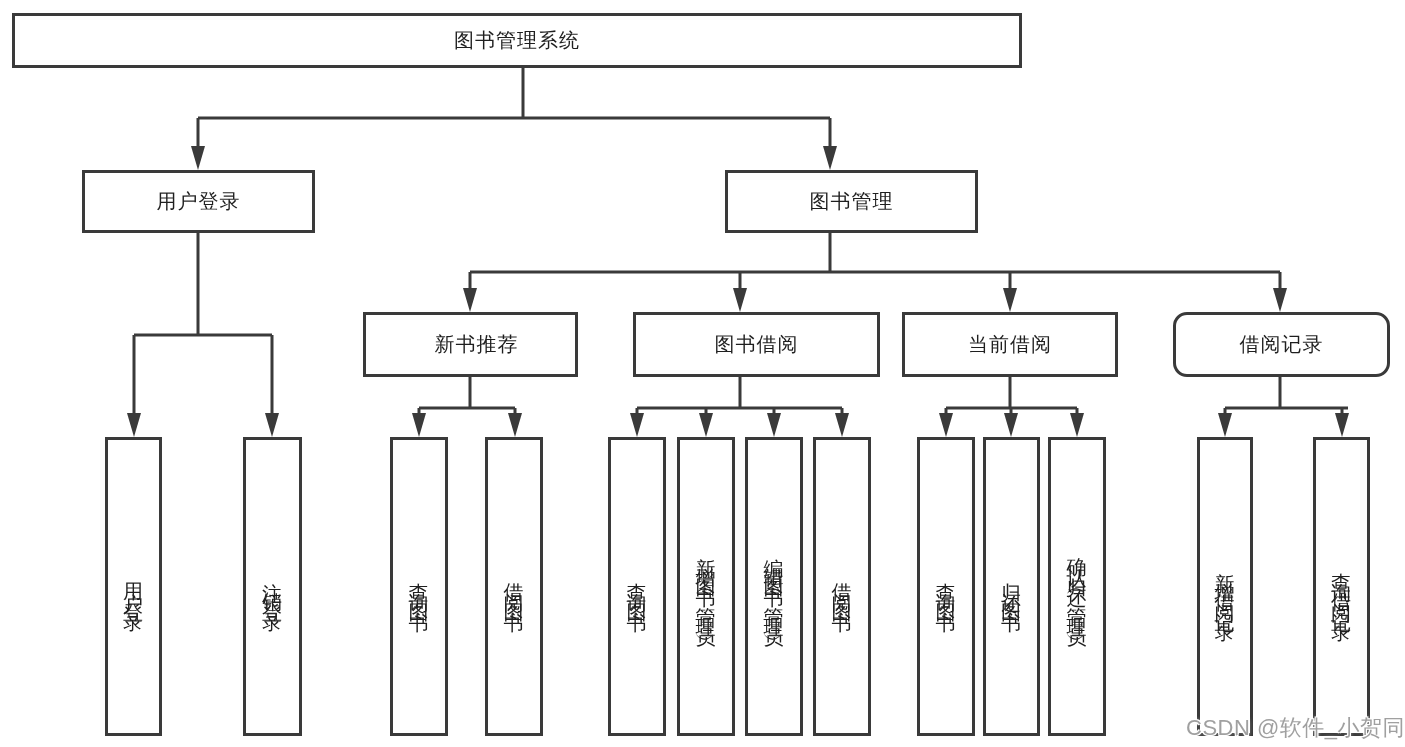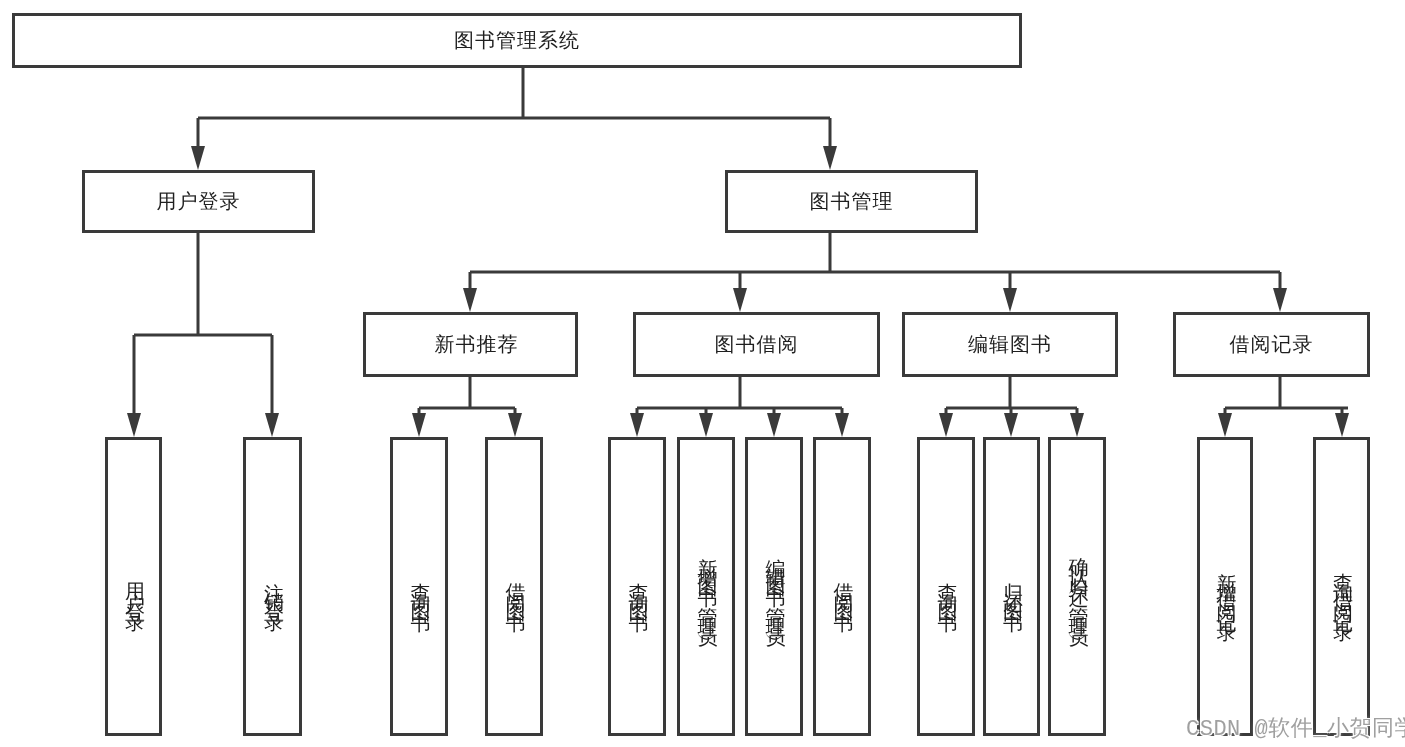--- a/index.html
+++ b/index.html
@@ -1,21 +1,21 @@
 <!DOCTYPE html>
 <html><head>
 <meta charset="utf-8">
 <style>
   html, body { margin: 0; padding: 0; background: #ffffff; }
   .canvas {
     position: relative;
     width: 1405px;
     height: 747px;
     background: #ffffff;
-    font-family: Liberation Mono, monospace;
+    font-family: Liberation Sans, sans-serif;
     overflow: hidden;
   }
   .connectors {
     position: absolute;
     left: 0; top: 0;
     width: 1405px; height: 747px;
   }
   .box {
     position: absolute;
     box-sizing: border-box;
@@ -102,22 +102,22 @@
     </g>
   </svg>
 
   <div class="box h" style="left:12px; top:13px; width:1010px; height:55px;">图书管理系统</div>
 
   <div class="box h" style="left:82px; top:170px; width:233px; height:63px;">用户登录</div>
   <div class="box h" style="left:725px; top:170px; width:253px; height:63px;">图书管理</div>
 
   <div class="box h" style="left:363px; top:312px; width:215px; height:65px;padding-left:12px;">新书推荐</div>
   <div class="box h" style="left:633px; top:312px; width:247px; height:65px;">图书借阅</div>
-  <div class="box h" style="left:902px; top:312px; width:216px; height:65px;">编辑图书</div>
-  <div class="box h" style="left:1173px; top:312px; width:197px; height:65px;">借阅记录</div>
+  <div class="box h" style="left:902px; top:312px; width:216px; height:65px;">当前借阅</div>
+  <div class="box h" style="left:1173px; top:312px; width:217px; height:65px;border-radius:14px;">借阅记录</div>
 
   <div class="box v" style="left:105px; top:437px; width:57px; height:299px;">用户登录</div>
   <div class="box v" style="left:243px; top:437px; width:59px; height:299px;">注销登录</div>
 
   <div class="box v" style="left:390px; top:437px; width:58px; height:299px;">查询图书</div>
   <div class="box v" style="left:485px; top:437px; width:58px; height:299px;">借阅图书</div>
 
   <div class="box v" style="left:608px; top:437px; width:58px; height:299px;">查询图书</div>
   <div class="box v" style="left:677px; top:437px; width:58px; height:299px;">新增图书（管理员）</div>
   <div class="box v" style="left:745px; top:437px; width:58px; height:299px;">编辑图书（管理员）</div>

